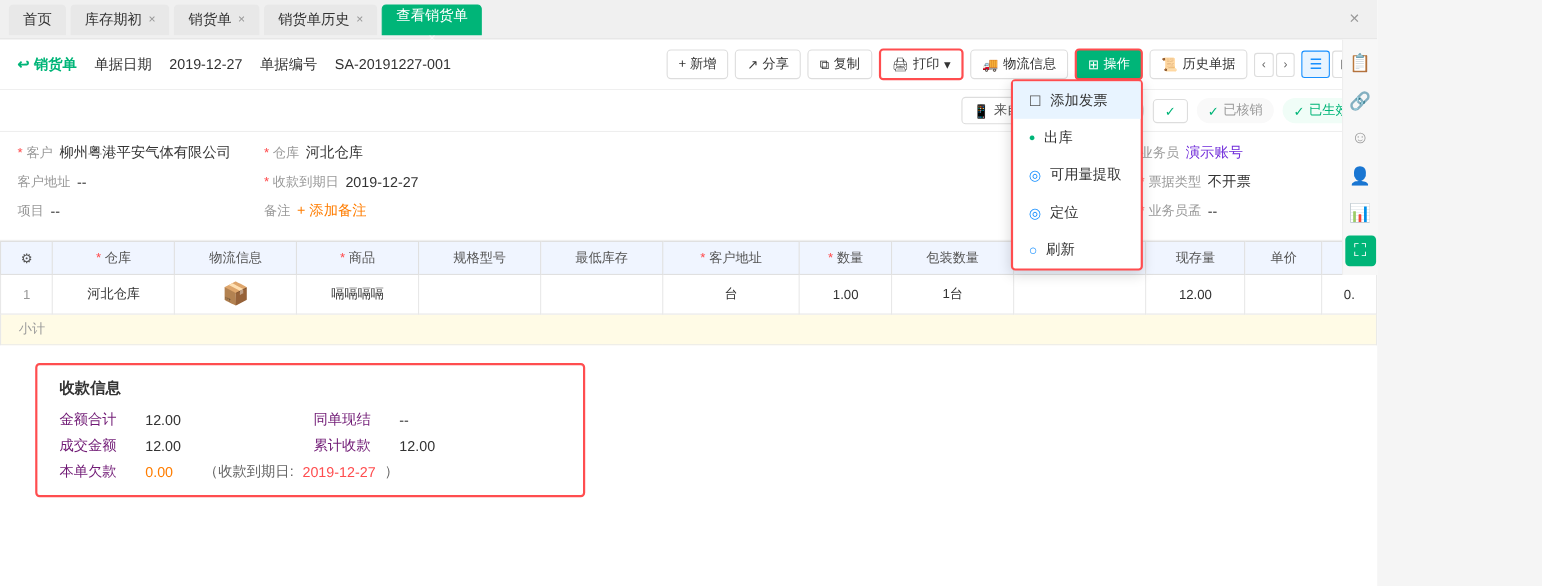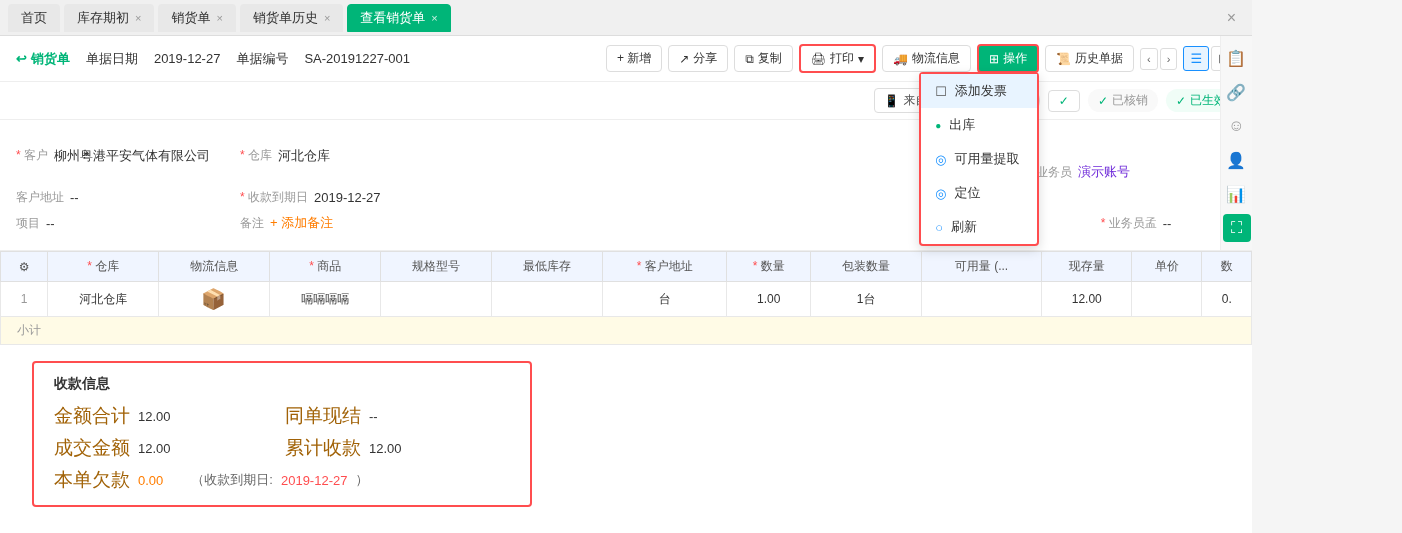--- a/index.html
+++ b/index.html
@@ -7,21 +7,21 @@
 
     
     .tab-bar {
       display: flex; align-items: center; background: #f0f0f0; border-bottom: 1px solid #ddd;
       height: 36px; padding: 0 8px; gap: 4px;
     }
     .tab {
       display: flex; align-items: center; padding: 0 12px; height: 28px; border-radius: 4px 4px 0 0;
       cursor: pointer; font-size: 13px; gap: 6px; border: 1px solid transparent;
     }
-    .tab.active { background: #fff; border-color: #ddd; border-bottom-color: #fff; }
+    .tab.active { background: #fff; border-color: #ddd; border-bottom-color: #fff; flex-direction: column; }
     .tab:not(.active) { background: #e8e8e8; }
     .tab .close-icon { color: #999; font-size: 11px; cursor: pointer; }
     .tab-active-green { background: #00b578 !important; color: #fff !important; border-color: #00b578 !important; }
     .tab-active-green .close-icon { color: rgba(255,255,255,0.8); }
     .tab-bar-spacer { flex: 1; }
     .tab-bar-close { color: #999; font-size: 16px; cursor: pointer; padding: 4px 8px; }
 
     
     .main-content { background: #fff; height: calc(533px - 36px); overflow: hidden; }
 
@@ -100,21 +100,21 @@
     .gear-cell { color: #999; }
 
     
     .payment-box {
       border: 2px solid #ff4d4f; border-radius: 4px; padding: 12px 20px;
       margin: 8px 16px; display: inline-block; min-width: 500px; background: #fff;
     }
     .payment-title { font-size: 14px; font-weight: bold; color: #333; margin-bottom: 10px; }
     .payment-grid { display: grid; grid-template-columns: 1fr 1fr; gap: 6px; }
     .payment-row { display: flex; align-items: center; gap: 8px; }
-    .pay-label { color: #a16207; font-size: 19px; min-width: 70px; }
+    .pay-label { color: #701a75; font-size: 13px; min-width: 70px; }
     .pay-value { color: #333; font-size: 13px; }
     .pay-value.orange { color: #ff7d00; }
     .pay-value.red-link { color: #ff4d4f; }
 
     
     .right-sidebar {
       position: absolute; right: 0; top: 36px; width: 32px;
       background: #f7f7f7; border-left: 1px solid #eee;
       display: flex; flex-direction: column; align-items: center;
       padding: 8px 0; gap: 6px;
@@ -272,48 +272,52 @@
     <div class="form-section">
       <div class="form-row">
         <div class="field-group">
           <span class="field-label required">客户</span>
           <span class="field-value">柳州粤港平安气体有限公司</span>
         </div>
         <div class="field-group" style="min-width:160px;">
           <span class="field-label required">仓库</span>
           <span class="field-value">河北仓库</span>
         </div>
-        <div class="field-group" style="margin-left:auto;margin-top:33px;">
+        <div class="field-group" style="margin-left:auto;">
           <span class="field-label">业务员</span>
           <span class="staff-value">演示账号</span>
         </div>
       </div>
       <div class="form-row">
         <div class="field-group">
           <span class="field-label">客户地址</span>
           <span class="field-value">--</span>
         </div>
         <div class="field-group">
           <span class="field-label required">收款到期日</span>
           <span class="field-value">2019-12-27</span>
+        </div>
+        <div class="field-group" style="margin-left:auto;">
+          <span class="field-label required">票据类型</span>
+          <span class="field-value">不开票</span>
         </div>
       </div>
       <div class="form-row">
         <div class="field-group">
           <span class="field-label">项目</span>
           <span class="field-value">--</span>
         </div>
         <div class="field-group">
           <span class="field-label">备注</span>
           <span style="color:#ff7d00; cursor:pointer;">
             <span>+</span>
             <span>添加备注</span>
           </span>
         </div>
-        <div class="field-group" style="margin-left:auto;justify-content:center;">
+        <div class="field-group" style="margin-left:auto;">
           <span class="field-label required">业务员孟</span>
           <span class="field-value">--</span>
         </div>
       </div>
     </div>
 
     <div class="table-wrap">
       <table>
         <thead>
           <tr>

